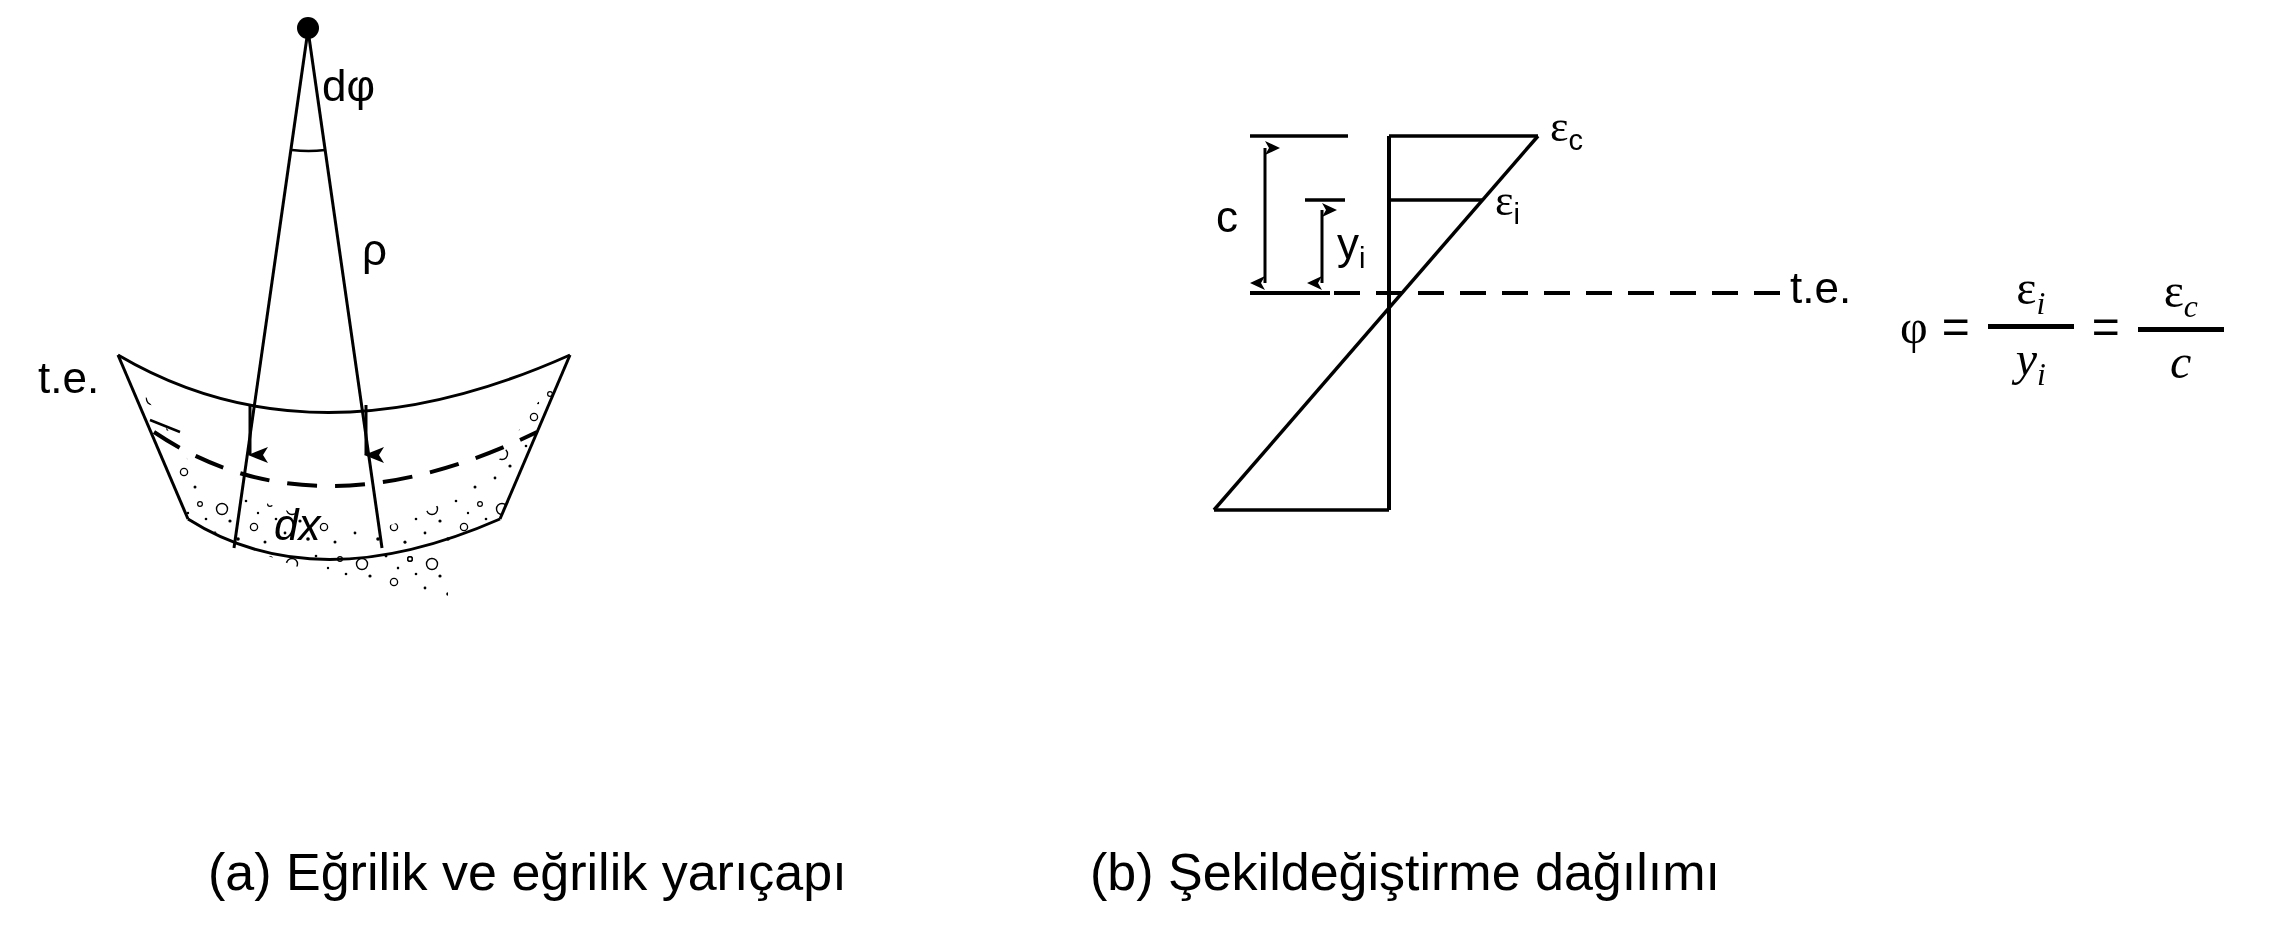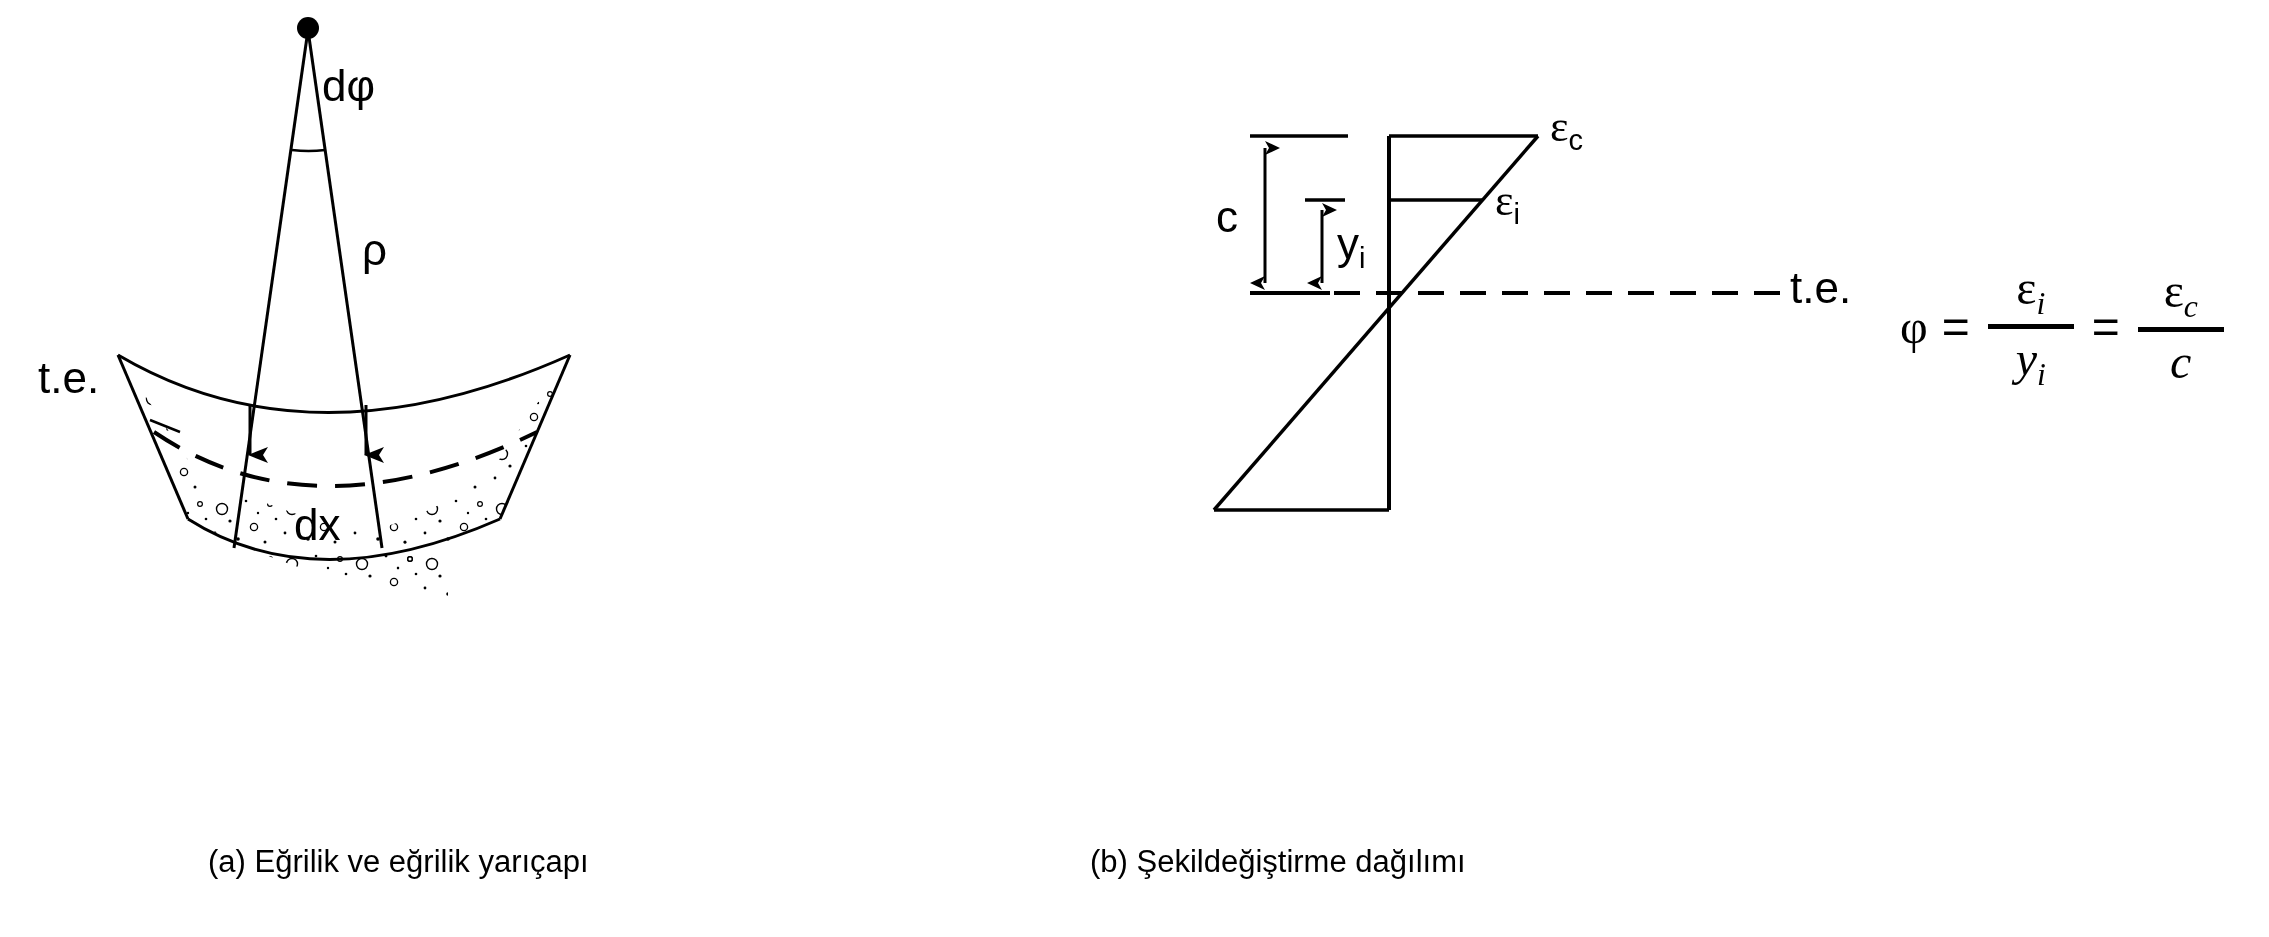--- a/index.html
+++ b/index.html
@@ -32,21 +32,21 @@
     line-height: 1;
     color: #000;
   }
   .lbl-sym {
     font-size: 44px;
   }
   .lbl-greek {
     font-size: 44px;
   }
   .caption {
-    font-size: 31px;
+    font-size: 52px;
   }
   .sub {
     font-size: 0.66em;
     vertical-align: -0.30em;
   }
   .formula-wrap {
     position: absolute;
     display: flex;
     align-items: center;
     font-size: 48px;
@@ -172,21 +172,21 @@
       <line x1="1322" y1="210" x2="1322" y2="283" stroke="#000" stroke-width="3" marker-start="url(#arrUp)" marker-end="url(#arrDn)"></line>
     </g>
   </svg>
 
   <div class="lbl lbl-sym" style="left:322px; top:64px;">dφ</div>
 
   <div class="lbl lbl-greek" style="left:362px; top:228px;">ρ</div>
 
   <div class="lbl lbl-sym" style="left:38px; top:356px;">t.e.</div>
 
-  <div class="lbl lbl-sym" style="left:294px; top:503px;">dx</div>
+  <div class="lbl lbl-sym" style="left:274px; top:503px;font-style:italic;">dx</div>
 
   <div class="lbl lbl-sym" style="left:1550px; top:104px;">
     <span class="greek-up">ε</span><span class="sub">c</span>
   </div>
 
   <div class="lbl lbl-sym" style="left:1495px; top:178px;">
     <span class="greek-up">ε</span><span class="sub">i</span>
   </div>
 
   <div class="lbl lbl-sym" style="left:1216px; top:195px;">c</div>

